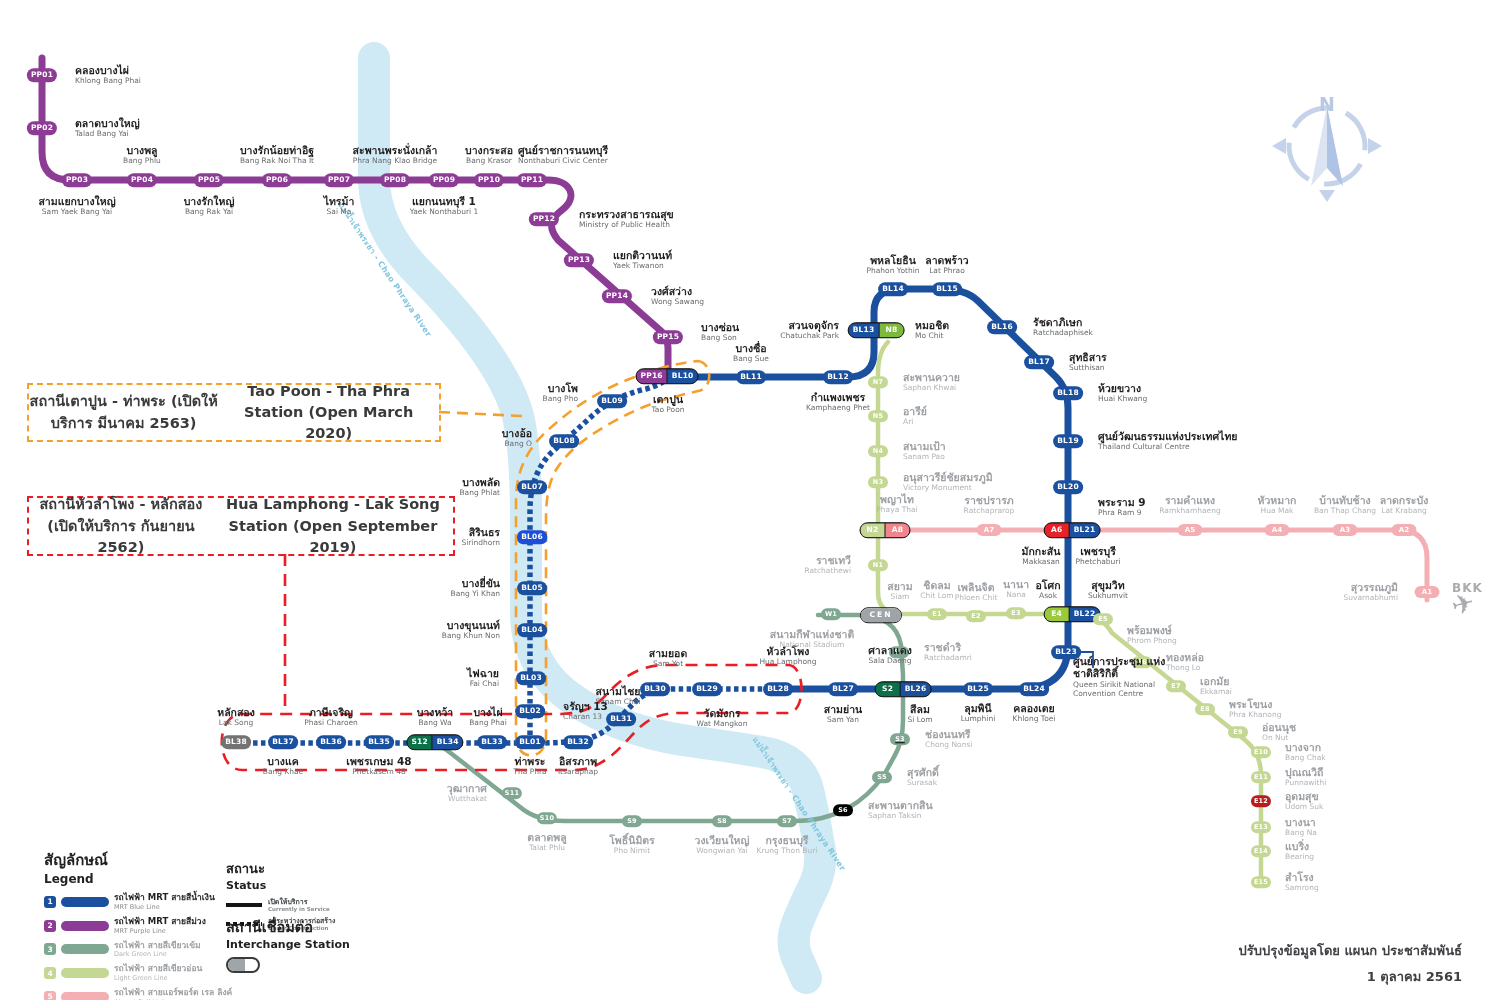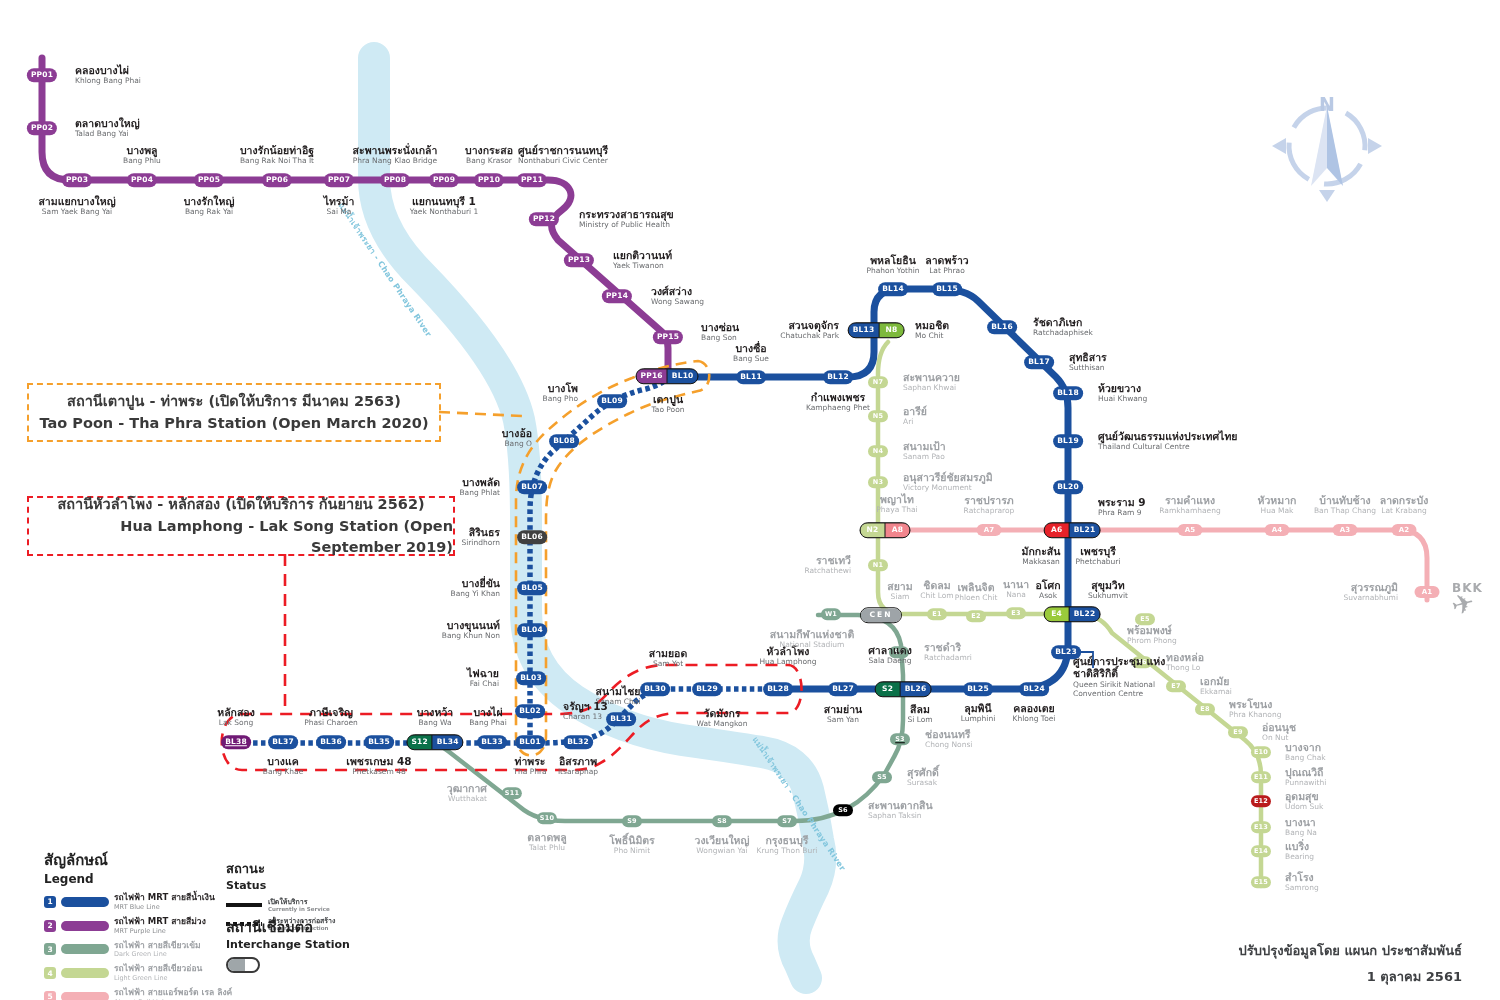--- a/index.html
+++ b/index.html
@@ -16,22 +16,22 @@
   .pill.cen .seg{letter-spacing:2px;min-width:32px}
   .lbl{position:absolute;z-index:4;white-space:nowrap;line-height:1.12}
   .lbl .th{display:block;font-size:10.5px;font-weight:bold;color:#231F20}
   .lbl .en{display:block;font-size:7.5px;color:#6A6C6F}
   .lbl.faded .th{color:#9DA0A4}
   .lbl.faded .en{color:#B2B4B7}
   .a-r{transform:translate(7px,-50%);text-align:left}
   .a-l{transform:translate(-100%,-50%) translateX(-7px);text-align:right}
   .a-a{transform:translate(-50%,-100%) translateY(-2px);text-align:center}
   .a-b{transform:translate(-50%,3px);text-align:center}
-  .note{position:absolute;border:2.5px dashed;display:flex;flex-direction:column;justify-content:center;
-        align-items:center;text-align:right;z-index:5;background:rgba(255,255,255,.0)}
+  .note{position:absolute;border:2.5px dashed;display:flex;flex-direction:row;justify-content:center;
+        align-items:center;text-align:center;z-index:5;background:rgba(255,255,255,.0)}
   .note .th,.note .en{font-size:14.5px;font-weight:bold;color:#3A3A3A;line-height:1.45}
   .callout{position:absolute;z-index:4;line-height:1.15}
   .callout .th{font-size:10.5px;font-weight:bold;color:#231F20;display:block;white-space:normal;width:94px}
   .callout .en{font-size:7.5px;color:#6A6C6F;display:block;white-space:normal;width:110px;margin-top:2px}
   .riverlbl{position:absolute;transform:translate(-50%,-50%) rotate(56deg);font-size:8px;font-weight:bold;
         color:#82C6DD;white-space:nowrap;z-index:2;letter-spacing:.4px}
   .compass-n{position:absolute;transform:translate(-50%,-50%);font-size:19px;font-weight:bold;color:#B9C9E4;z-index:2}
   
   .legend{position:absolute;left:44px;top:848px;z-index:6}
   .lg-title .t{display:block;font-size:15px;font-weight:bold;color:#222}
@@ -244,36 +244,36 @@
       <div class="pill" style="left: 379px; top: 742px;">
         <span class="seg" style="background: rgb(27, 80, 158);">BL35</span>
       </div>
       <div class="pill" style="left: 331px; top: 742px;">
         <span class="seg" style="background: rgb(27, 80, 158);">BL36</span>
       </div>
       <div class="pill" style="left: 283px; top: 742px;">
         <span class="seg" style="background: rgb(27, 80, 158);">BL37</span>
       </div>
       <div class="pill" style="left: 236px; top: 742px;">
-        <span class="seg" style="background: #701a75; text-decoration: underline;">BL38</span>
+        <span class="seg" style="background: #737373;">BL38</span>
       </div>
       <div class="pill" style="left: 530px; top: 711px;">
         <span class="seg" style="background: rgb(27, 80, 158);">BL02</span>
       </div>
       <div class="pill" style="left: 531px; top: 678px;">
         <span class="seg" style="background: rgb(27, 80, 158);">BL03</span>
       </div>
       <div class="pill" style="left: 532px; top: 630px;">
         <span class="seg" style="background: rgb(27, 80, 158);">BL04</span>
       </div>
       <div class="pill" style="left: 532px; top: 588px;">
         <span class="seg" style="background: rgb(27, 80, 158);">BL05</span>
       </div>
       <div class="pill" style="left: 532px; top: 537px;">
-        <span class="seg" style="background: #404040;">BL06</span>
+        <span class="seg" style="background: #1d4ed8; border-radius: 6px;">BL06</span>
       </div>
       <div class="pill" style="left: 532px; top: 487px;">
         <span class="seg" style="background: rgb(27, 80, 158);">BL07</span>
       </div>
       <div class="pill" style="left: 564px; top: 441px;">
         <span class="seg" style="background: rgb(27, 80, 158);">BL08</span>
       </div>
       <div class="pill" style="left: 612px; top: 401px;">
         <span class="seg" style="background: rgb(27, 80, 158);">BL09</span>
       </div>
@@ -301,21 +301,21 @@
       </div>
       <div class="pill sm" style="left: 937px; top: 614px;">
         <span class="seg" style="background: rgb(196, 215, 147);">E1</span>
       </div>
       <div class="pill sm" style="left: 976px; top: 616px;">
         <span class="seg" style="background: rgb(196, 215, 147);">E2</span>
       </div>
       <div class="pill sm" style="left: 1016px; top: 613px;">
         <span class="seg" style="background: rgb(196, 215, 147);">E3</span>
       </div>
-      <div class="pill sm" style="left: 1103px; top: 619px; margin-left: 42px;">
+      <div class="pill sm" style="left: 1103px; top: 619px;">
         <span class="seg" style="background: rgb(196, 215, 147);">E5</span>
       </div>
       <div class="pill sm" style="left: 1142px; top: 662px;">
         <span class="seg" style="background: rgb(196, 215, 147);">E6</span>
       </div>
       <div class="pill sm" style="left: 1176px; top: 686px;">
         <span class="seg" style="background: rgb(196, 215, 147);">E7</span>
       </div>
       <div class="pill sm" style="left: 1205px; top: 709px;">
         <span class="seg" style="background: rgb(196, 215, 147);">E8</span>

